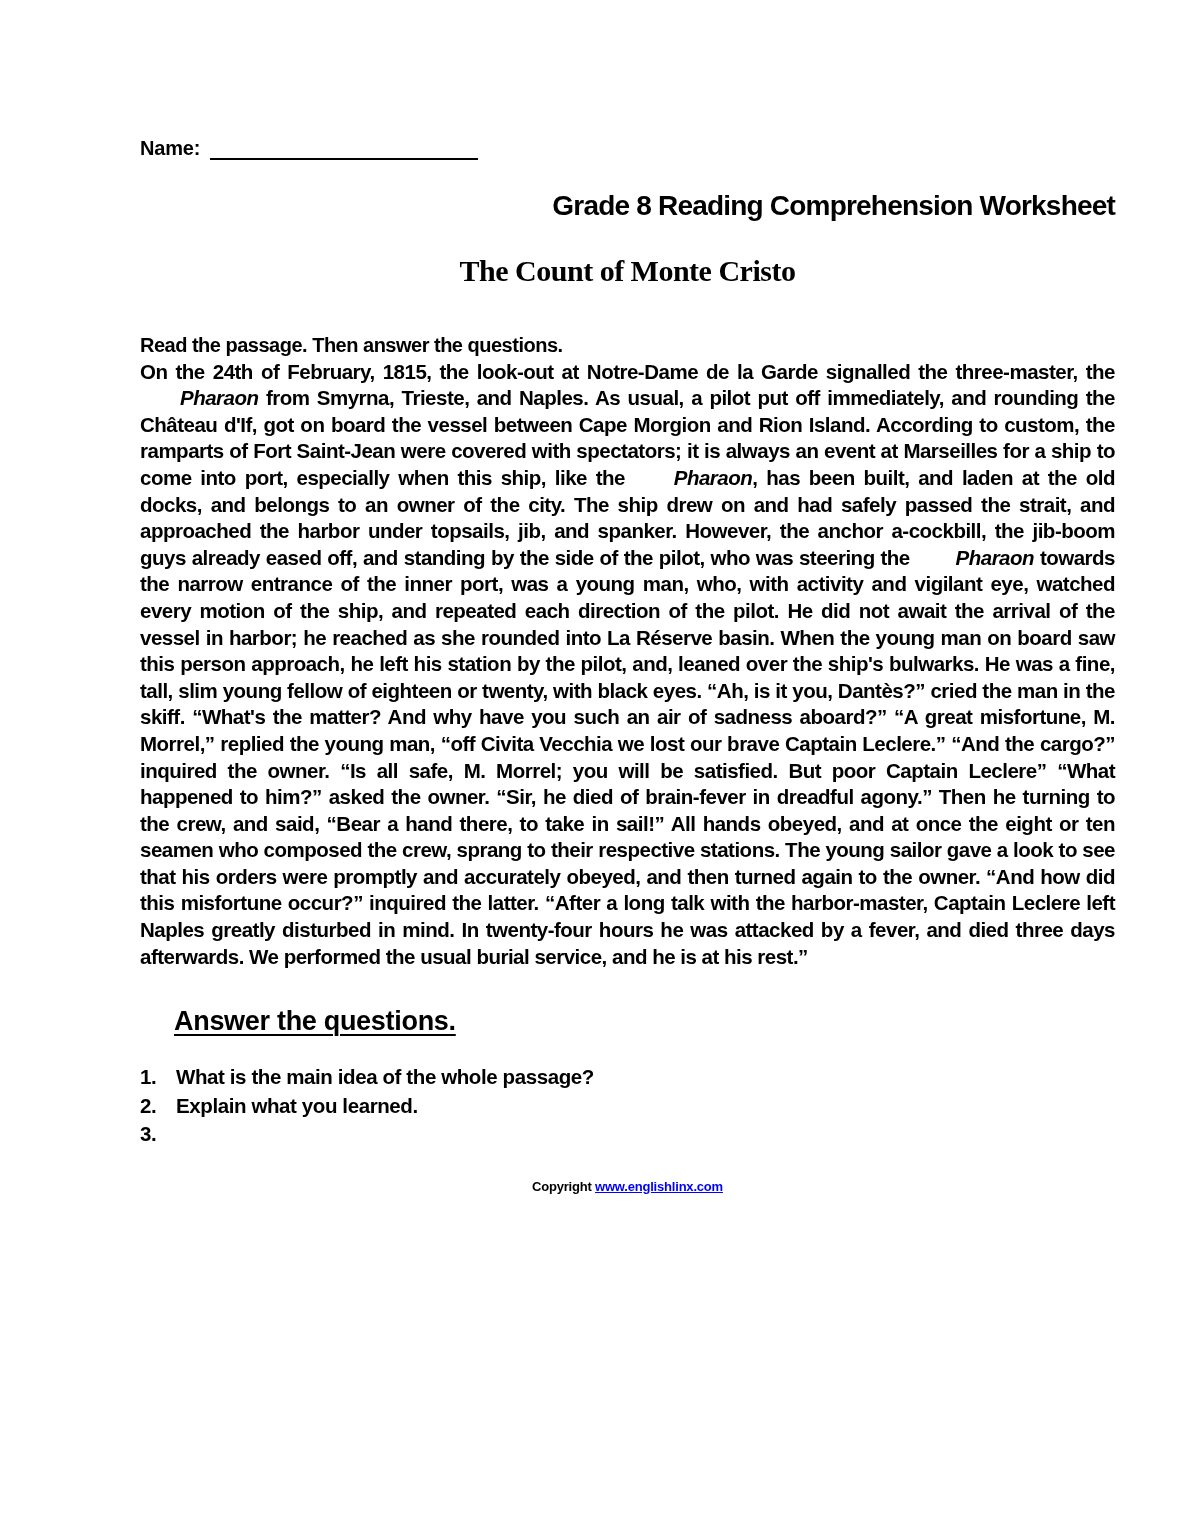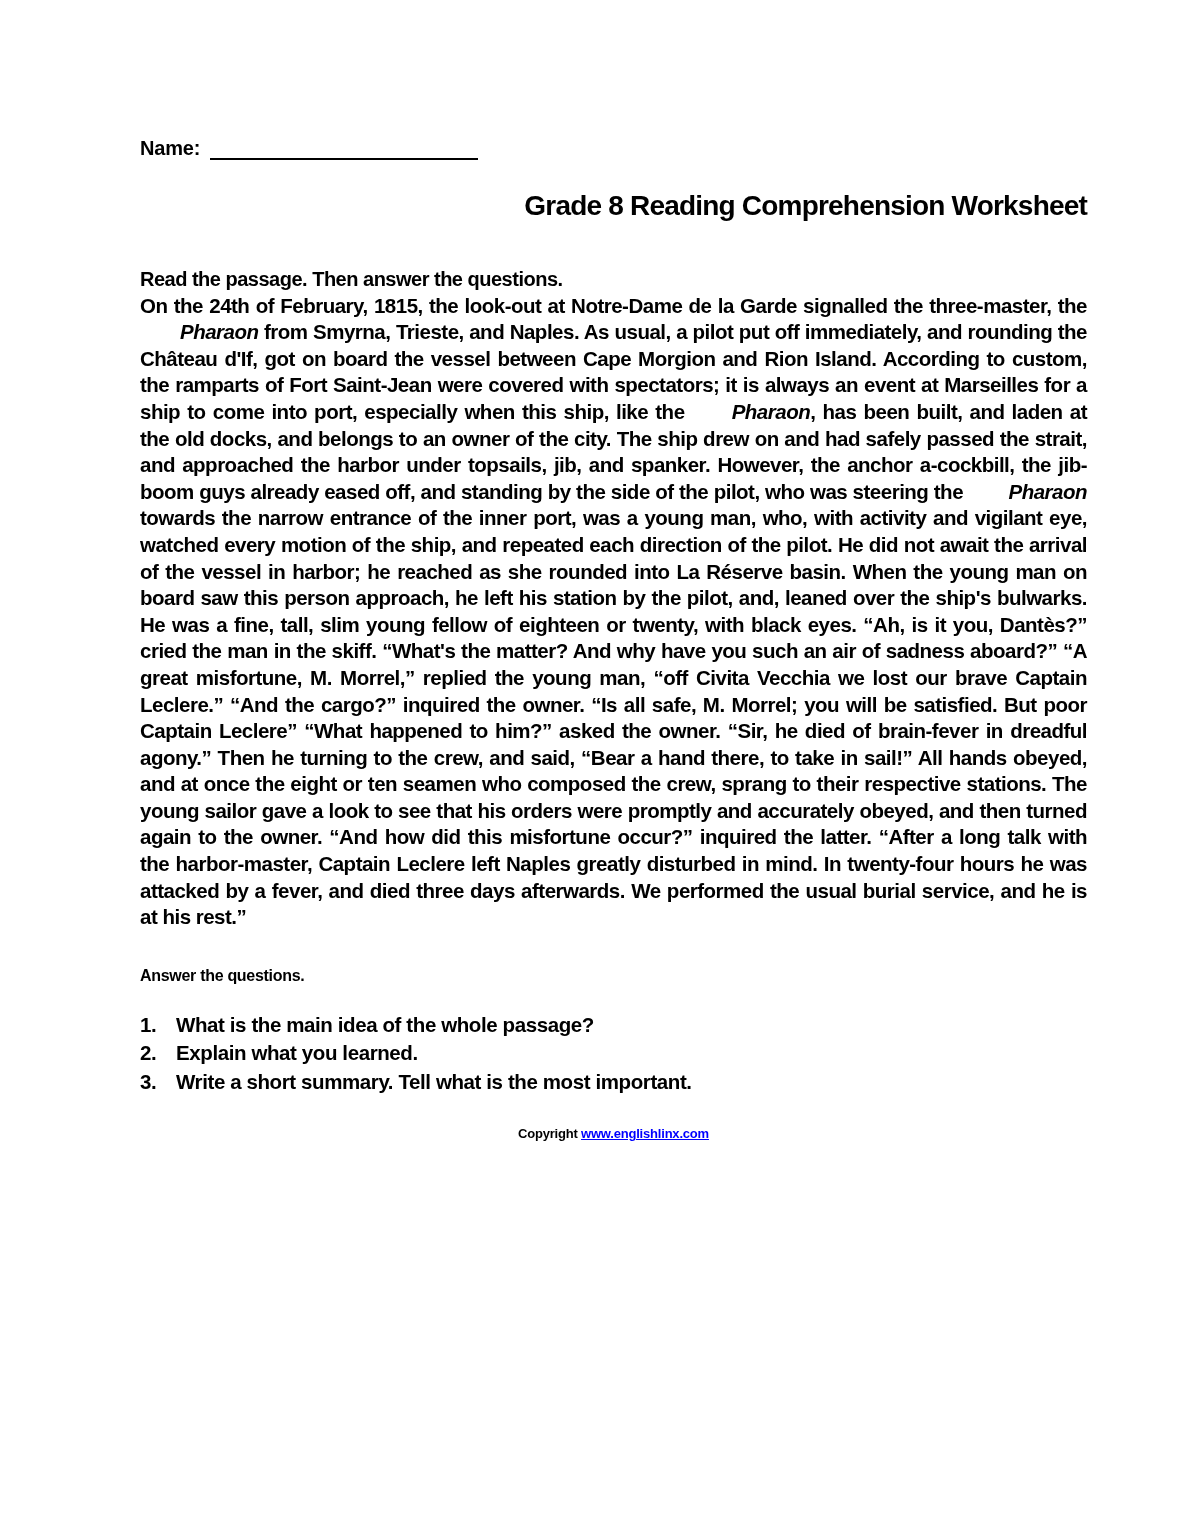--- a/index.html
+++ b/index.html
@@ -8,21 +8,21 @@
     width: 1187px;
     height: 1536px;
     overflow: hidden;
     position: relative;
     font-family: "Liberation Sans", sans-serif;
     color: #000000;
   }
   .page {
     width: 100%;
     height: 100%;
-    padding: 136px 100px 0 140px;
+    padding: 136px 72px 0 140px;
   }
   
   .header-row {
     display: flex;
     justify-content: space-between;
     align-items: flex-end;
   }
   .field { display: flex; align-items: flex-end; }
   .field-label {
     font-weight: 700;
@@ -76,25 +76,27 @@
     font-weight: 700;
     letter-spacing: -0.5px;
     line-height: 26.6px;
     text-align: justify;
   }
   .passage em { font-style: italic; margin-left: 40px; }
 
   
   .answer-heading {
     margin-top: 36px;
-    font-size: 16px;
+    font-size: 27px;
     font-weight: 700;
     letter-spacing: -0.3px;
+    text-decoration: underline;
     text-decoration-thickness: 2px;
     text-underline-offset: 4px;
+    margin-left: 34px;
   }
   .questions {
     margin-top: 26px;
     list-style: none;
   }
   .questions li {
     display: flex;
     font-size: 20.5px;
     font-weight: 700;
     letter-spacing: -0.4px;
@@ -123,39 +125,39 @@
 
   <div class="header-row">
     <div class="field">
       <span class="field-label">Name:</span>
       <span class="blank name-blank"></span>
     </div>
   </div>
 
   <div class="worksheet-title">Grade 8 Reading Comprehension Worksheet</div>
 
+  <div class="passage-title">The Count of Monte Cristo</div>
 
   <p class="instructions">Read the passage. Then answer the questions.</p>
 
   <p class="passage"><span>On the 24th of February, 1815, the look-out at Notre-Dame de la Garde signalled the three-master, the </span><em>Pharaon</em><span> from Smyrna, Trieste, and Naples. As usual, a pilot put off immediately, and rounding the Château d'If, got on board the vessel between Cape Morgion and Rion Island. According to custom, the ramparts of Fort Saint-Jean were covered with spectators; it is always an event at Marseilles for a ship to come into port, especially when this ship, like the </span><em>Pharaon</em><span>, has been built, and laden at the old docks, and belongs to an owner of the city. The ship drew on and had safely passed the strait, and approached the harbor under topsails, jib, and spanker. However, the anchor a-cockbill, the jib-boom guys already eased off, and standing by the side of the pilot, who was steering the </span><em>Pharaon</em><span> towards the narrow entrance of the inner port, was a young man, who, with activity and vigilant eye, watched every motion of the ship, and repeated each direction of the pilot. He did not await the arrival of the vessel in harbor; he reached as she rounded into La Réserve basin. When the young man on board saw this person approach, he left his station by the pilot, and, leaned over the ship's bulwarks. He was a fine, tall, slim young fellow of eighteen or twenty, with black eyes. “Ah, is it you, Dantès?” cried the man in the skiff. “What's the matter? And why have you such an air of sadness aboard?” “A great misfortune, M. Morrel,” replied the young man, “off Civita Vecchia we lost our brave Captain Leclere.” “And the cargo?” inquired the owner. “Is all safe, M. Morrel; you will be satisfied. But poor Captain Leclere” “What happened to him?” asked the owner. “Sir, he died of brain-fever in dreadful agony.” Then he turning to the crew, and said, “Bear a hand there, to take in sail!” All hands obeyed, and at once the eight or ten seamen who composed the crew, sprang to their respective stations. The young sailor gave a look to see that his orders were promptly and accurately obeyed, and then turned again to the owner. “And how did this misfortune occur?” inquired the latter. “After a long talk with the harbor-master, Captain Leclere left Naples greatly disturbed in mind. In twenty-four hours he was attacked by a fever, and died three days afterwards. We performed the usual burial service, and he is at his rest.”</span></p>
 
   <p class="answer-heading">Answer the questions.</p>
 
   <ol class="questions">
     <li>
       <span class="q-num">1.</span>
       <span class="q-text">What is the main idea of the whole passage?</span>
     </li>
     <li>
       <span class="q-num">2.</span>
       <span class="q-text">Explain what you learned.</span>
     </li>
     <li>
       <span class="q-num">3.</span>
-      <span class="q-text">Write a short summary. Tell what is the most important.</span>
     </li>
   </ol>
 
   <div class="footer">
     <span>Copyright </span><a>www.englishlinx.com</a>
   </div>
 
 </div>
 
 </body></html>

